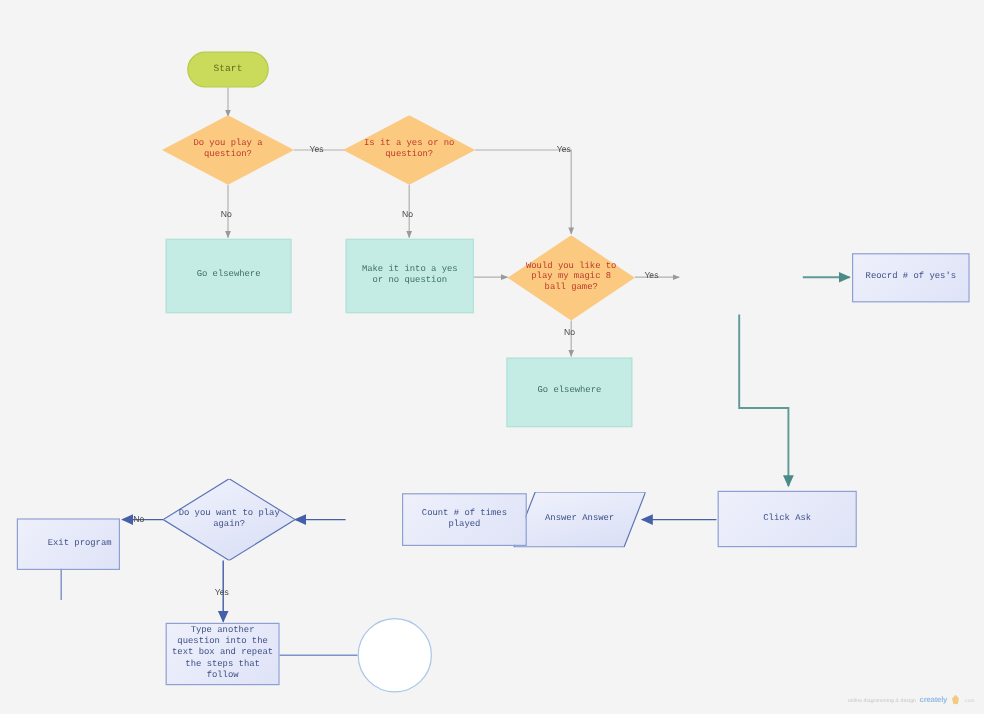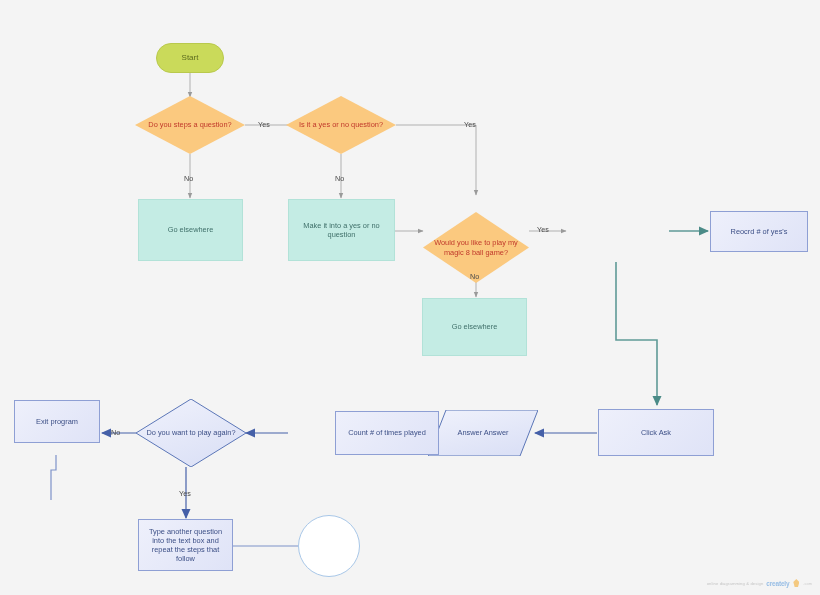--- a/index.html
+++ b/index.html
@@ -22,20 +22,21 @@
     pointer-events: none;
   }
   .node {
     position: absolute;
     box-sizing: border-box;
     display: flex;
     align-items: center;
     justify-content: center;
     text-align: center;
     line-height: 1.25;
+    font-family: Liberation Mono, monospace;
   }
   .node .label {
     display: block;
     padding: 0 6px;
     width: 100%;
   }
 
   
   .start-pill {
     background: #cada5a;
@@ -213,39 +214,39 @@
   </svg>
 
   <div class="node start-pill" style="left:156px; top:43px; width:68px; height:30px;">
     <span class="label">Start</span>
   </div>
 
   <div class="node diamond-orange" style="left:135px; top:96px; width:110px; height:58px;">
     <svg class="dshape" viewBox="0 0 110 58" preserveAspectRatio="none">
       <polygon points="55,0 110,29 55,58 0,29" fill="#fbc97f"></polygon>
     </svg>
-    <span class="label">Do you steps a question?</span>
+    <span class="label">Do you play a question?</span>
   </div>
 
   <div class="node diamond-orange" style="left:286px; top:96px; width:110px; height:58px;">
     <svg class="dshape" viewBox="0 0 110 58" preserveAspectRatio="none">
       <polygon points="55,0 110,29 55,58 0,29" fill="#fbc97f"></polygon>
     </svg>
     <span class="label">Is it a yes or no question?</span>
   </div>
 
   <div class="node box-teal" style="left:138px; top:199px; width:105px; height:62px;">
     <span class="label">Go elsewhere</span>
   </div>
 
   <div class="node box-teal" style="left:288px; top:199px; width:107px; height:62px;">
     <span class="label">Make it into a yes or no question</span>
   </div>
 
-  <div class="node diamond-orange" style="left:423px; top:212px; width:106px; height:71px;">
+  <div class="node diamond-orange" style="left:423px; top:196px; width:106px; height:71px;">
     <svg class="dshape" viewBox="0 0 106 71" preserveAspectRatio="none">
       <polygon points="53,0 106,35.5 53,71 0,35.5" fill="#fbc97f"></polygon>
     </svg>
     <span class="label" style="padding:0 11px;">Would you like to play my magic 8 ball game?</span>
   </div>
 
   <div class="node box-teal" style="left:422px; top:298px; width:105px; height:58px;">
     <span class="label">Go elsewhere</span>
   </div>
 
@@ -269,21 +270,21 @@
     <span class="label">Count # of times played</span>
   </div>
 
   <div class="node diamond-blue" style="left:136px; top:399px; width:110px; height:68px;">
     <svg class="dshape" viewBox="0 0 110 68" preserveAspectRatio="none">
       <polygon points="55,0 110,34 55,68 0,34" fill="url(#grad-blue)" stroke="#5b76b7" stroke-width="1"></polygon>
     </svg>
     <span class="label" style="padding:0 4px;">Do you want to play  again?</span>
   </div>
 
-  <div class="node box-blue" style="left:14px; top:400px; width:86px; height:43px;">
+  <div class="node box-blue" style="left:14px; top:432px; width:86px; height:43px;text-align:right;">
     <span class="label">Exit program</span>
   </div>
 
 
   <div class="node box-blue" style="left:138px; top:519px; width:95px; height:52px;">
     <span class="label" style="padding:0 3px;">Type another question into the text box and repeat the steps that follow</span>
   </div>
 
   <div class="node circle-blue" style="left:298px; top:515px; width:62px; height:62px;">
     <span class="label"></span>

